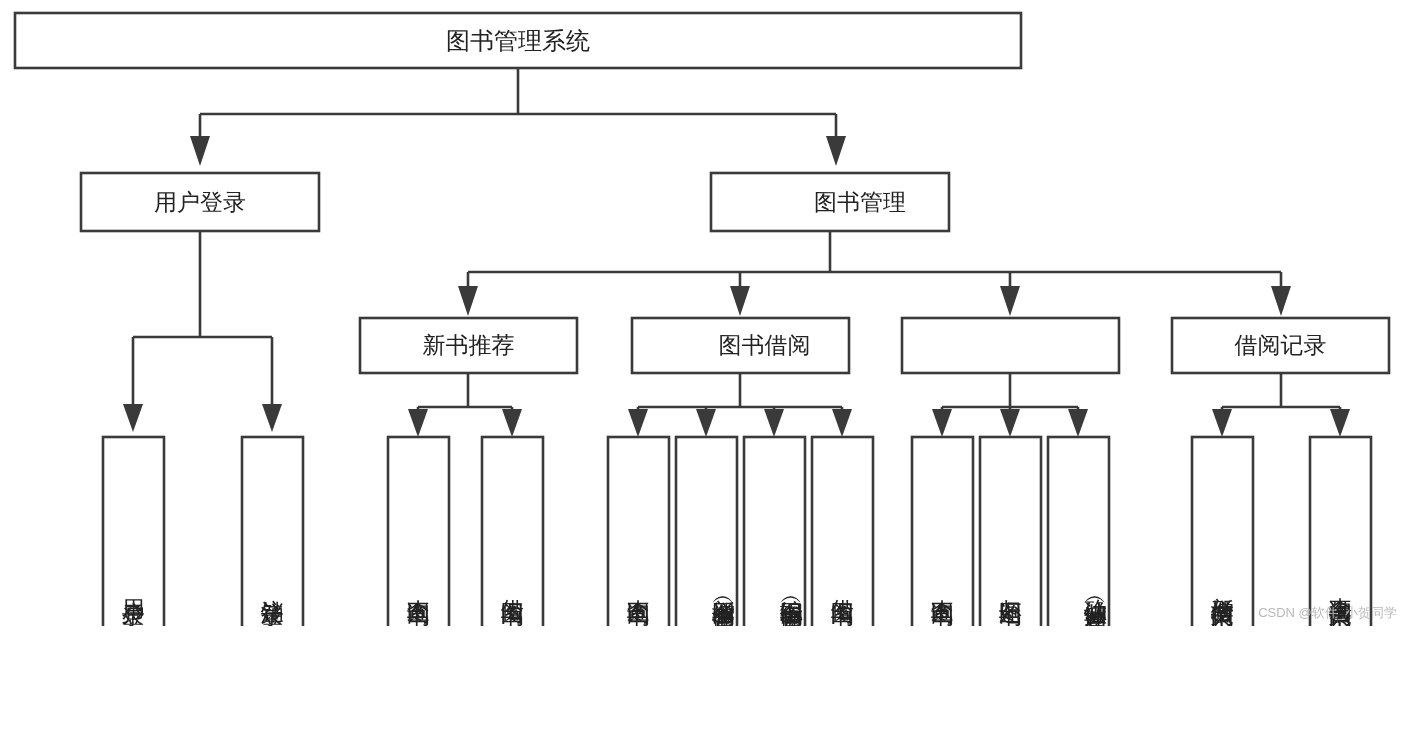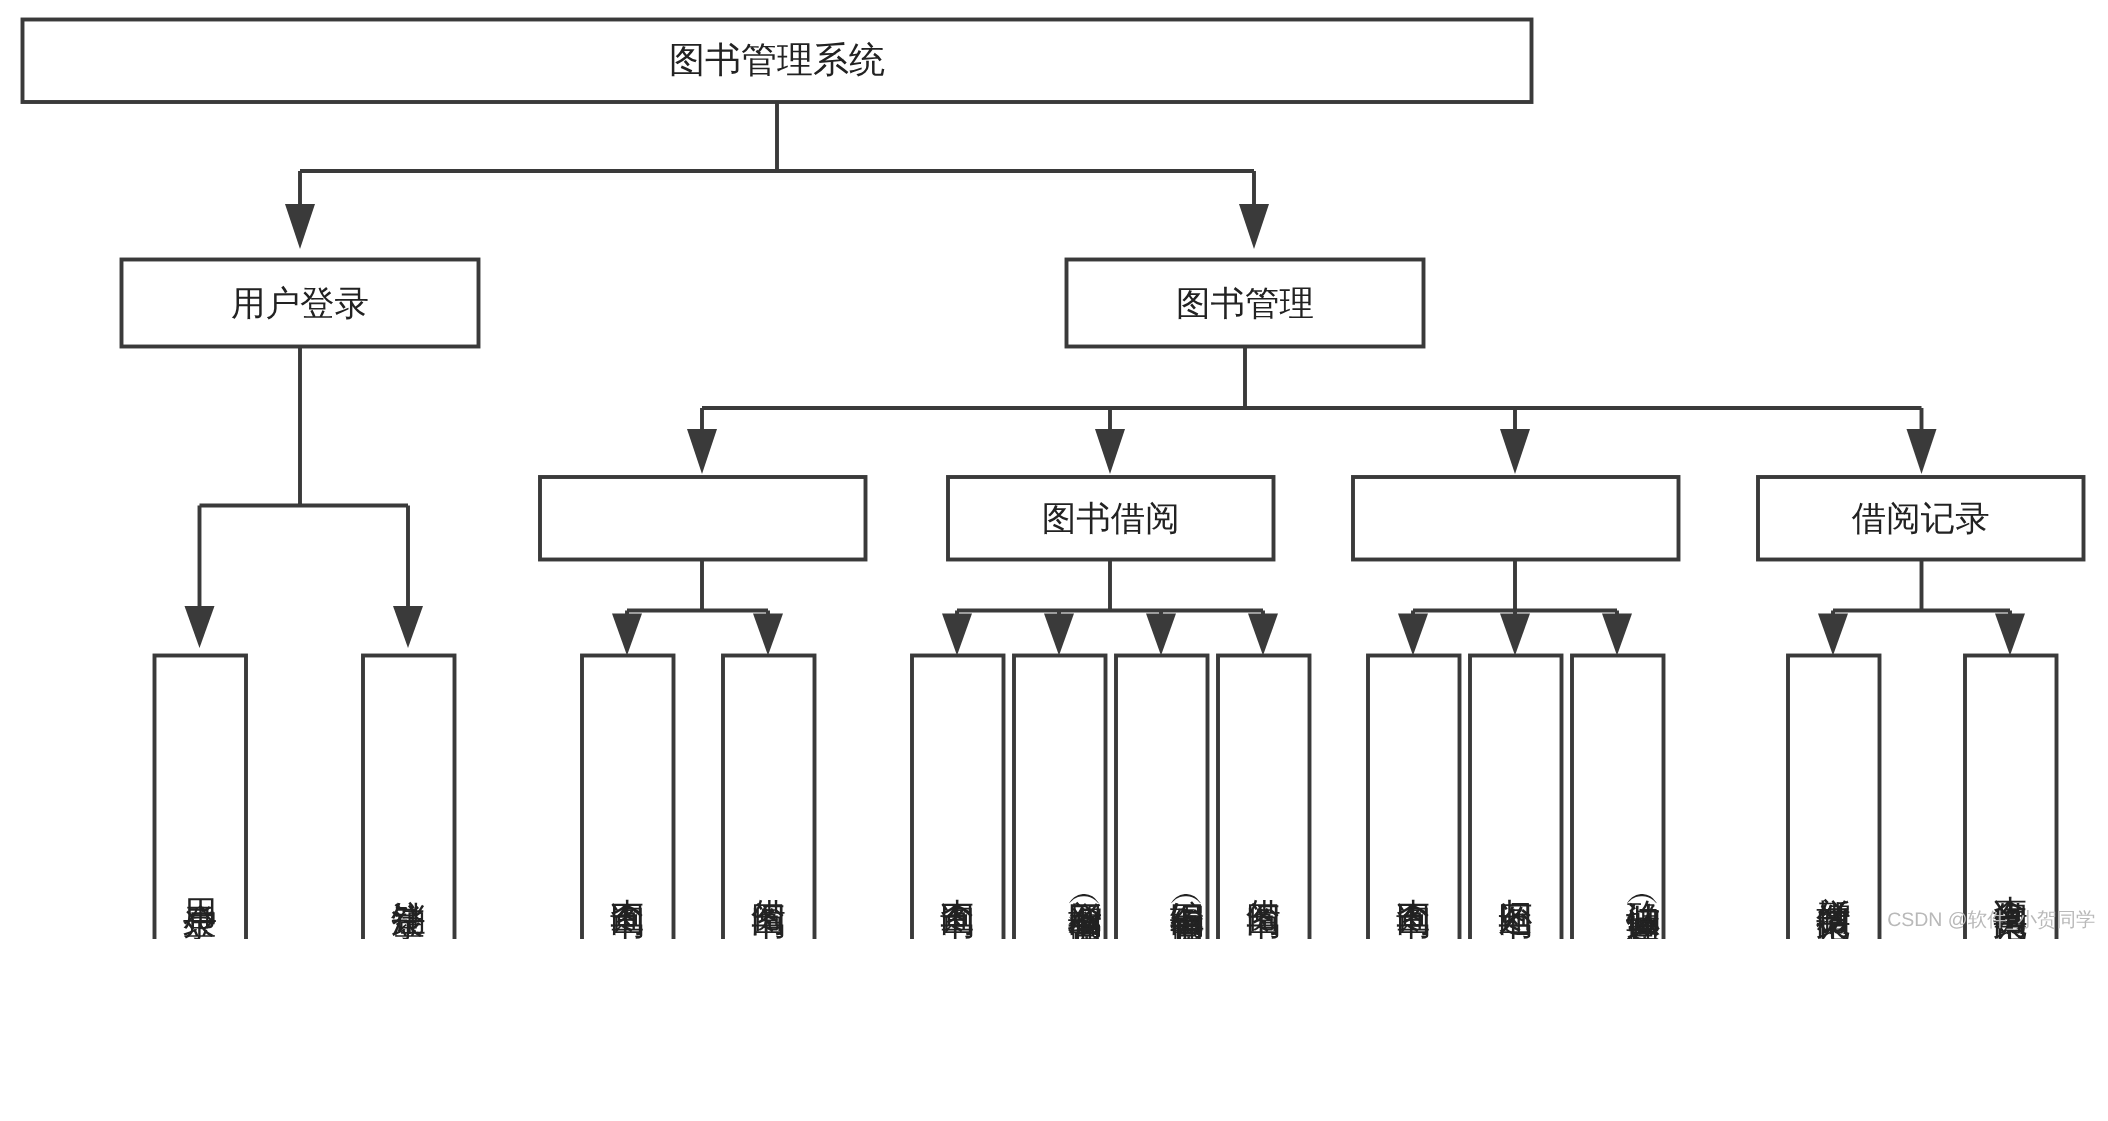--- a/index.html
+++ b/index.html
@@ -148,23 +148,24 @@
     <rect class="node-box" x="1048" y="437" width="61" height="296"></rect>
 
     <rect class="node-box" x="1192" y="437" width="61" height="296"></rect>
     <rect class="node-box" x="1310" y="437" width="61" height="296"></rect>
 
   </svg>
 
   <div class="node-label label-horizontal label-root" style="left:15px; top:13px; width:1006px; height:55px;">图书管理系统</div>
 
   <div class="node-label label-horizontal" style="left:81px; top:173px; width:238px; height:58px;">用户登录</div>
-  <div class="node-label label-horizontal" style="left:711px; top:173px; width:238px; height:58px;">图书管理</div>
+  <div class="node-label label-horizontal" style="left:711px; top:173px; width:238px; height:58px;padding-left:30px;">图书管理</div>
 
-  <div class="node-label label-horizontal" style="left:632px; top:318px; width:217px; height:55px;">图书借阅</div>
+  <div class="node-label label-horizontal" style="left:360px; top:318px; width:217px; height:55px;">新书推荐</div>
+  <div class="node-label label-horizontal" style="left:656px; top:318px; width:217px; height:55px;">图书借阅</div>
   <div class="node-label label-horizontal" style="left:1172px; top:318px; width:217px; height:55px;">借阅记录</div>
 
   <div class="node-label label-vertical label-short" style="left:103px; top:437px; width:61px; height:296px;">用户登录</div>
   <div class="node-label label-vertical label-short" style="left:242px; top:437px; width:61px; height:296px;">注销登录</div>
 
   <div class="node-label label-vertical label-short" style="left:388px; top:437px; width:61px; height:296px;">查询图书</div>
   <div class="node-label label-vertical label-short" style="left:482px; top:437px; width:61px; height:296px;">借阅图书</div>
 
   <div class="node-label label-vertical label-short" style="left:608px; top:437px; width:61px; height:296px;">查询图书</div>
   <div class="node-label label-vertical" style="left:676px; top:437px; width:61px; height:296px;">新增图书（管理员）</div>

